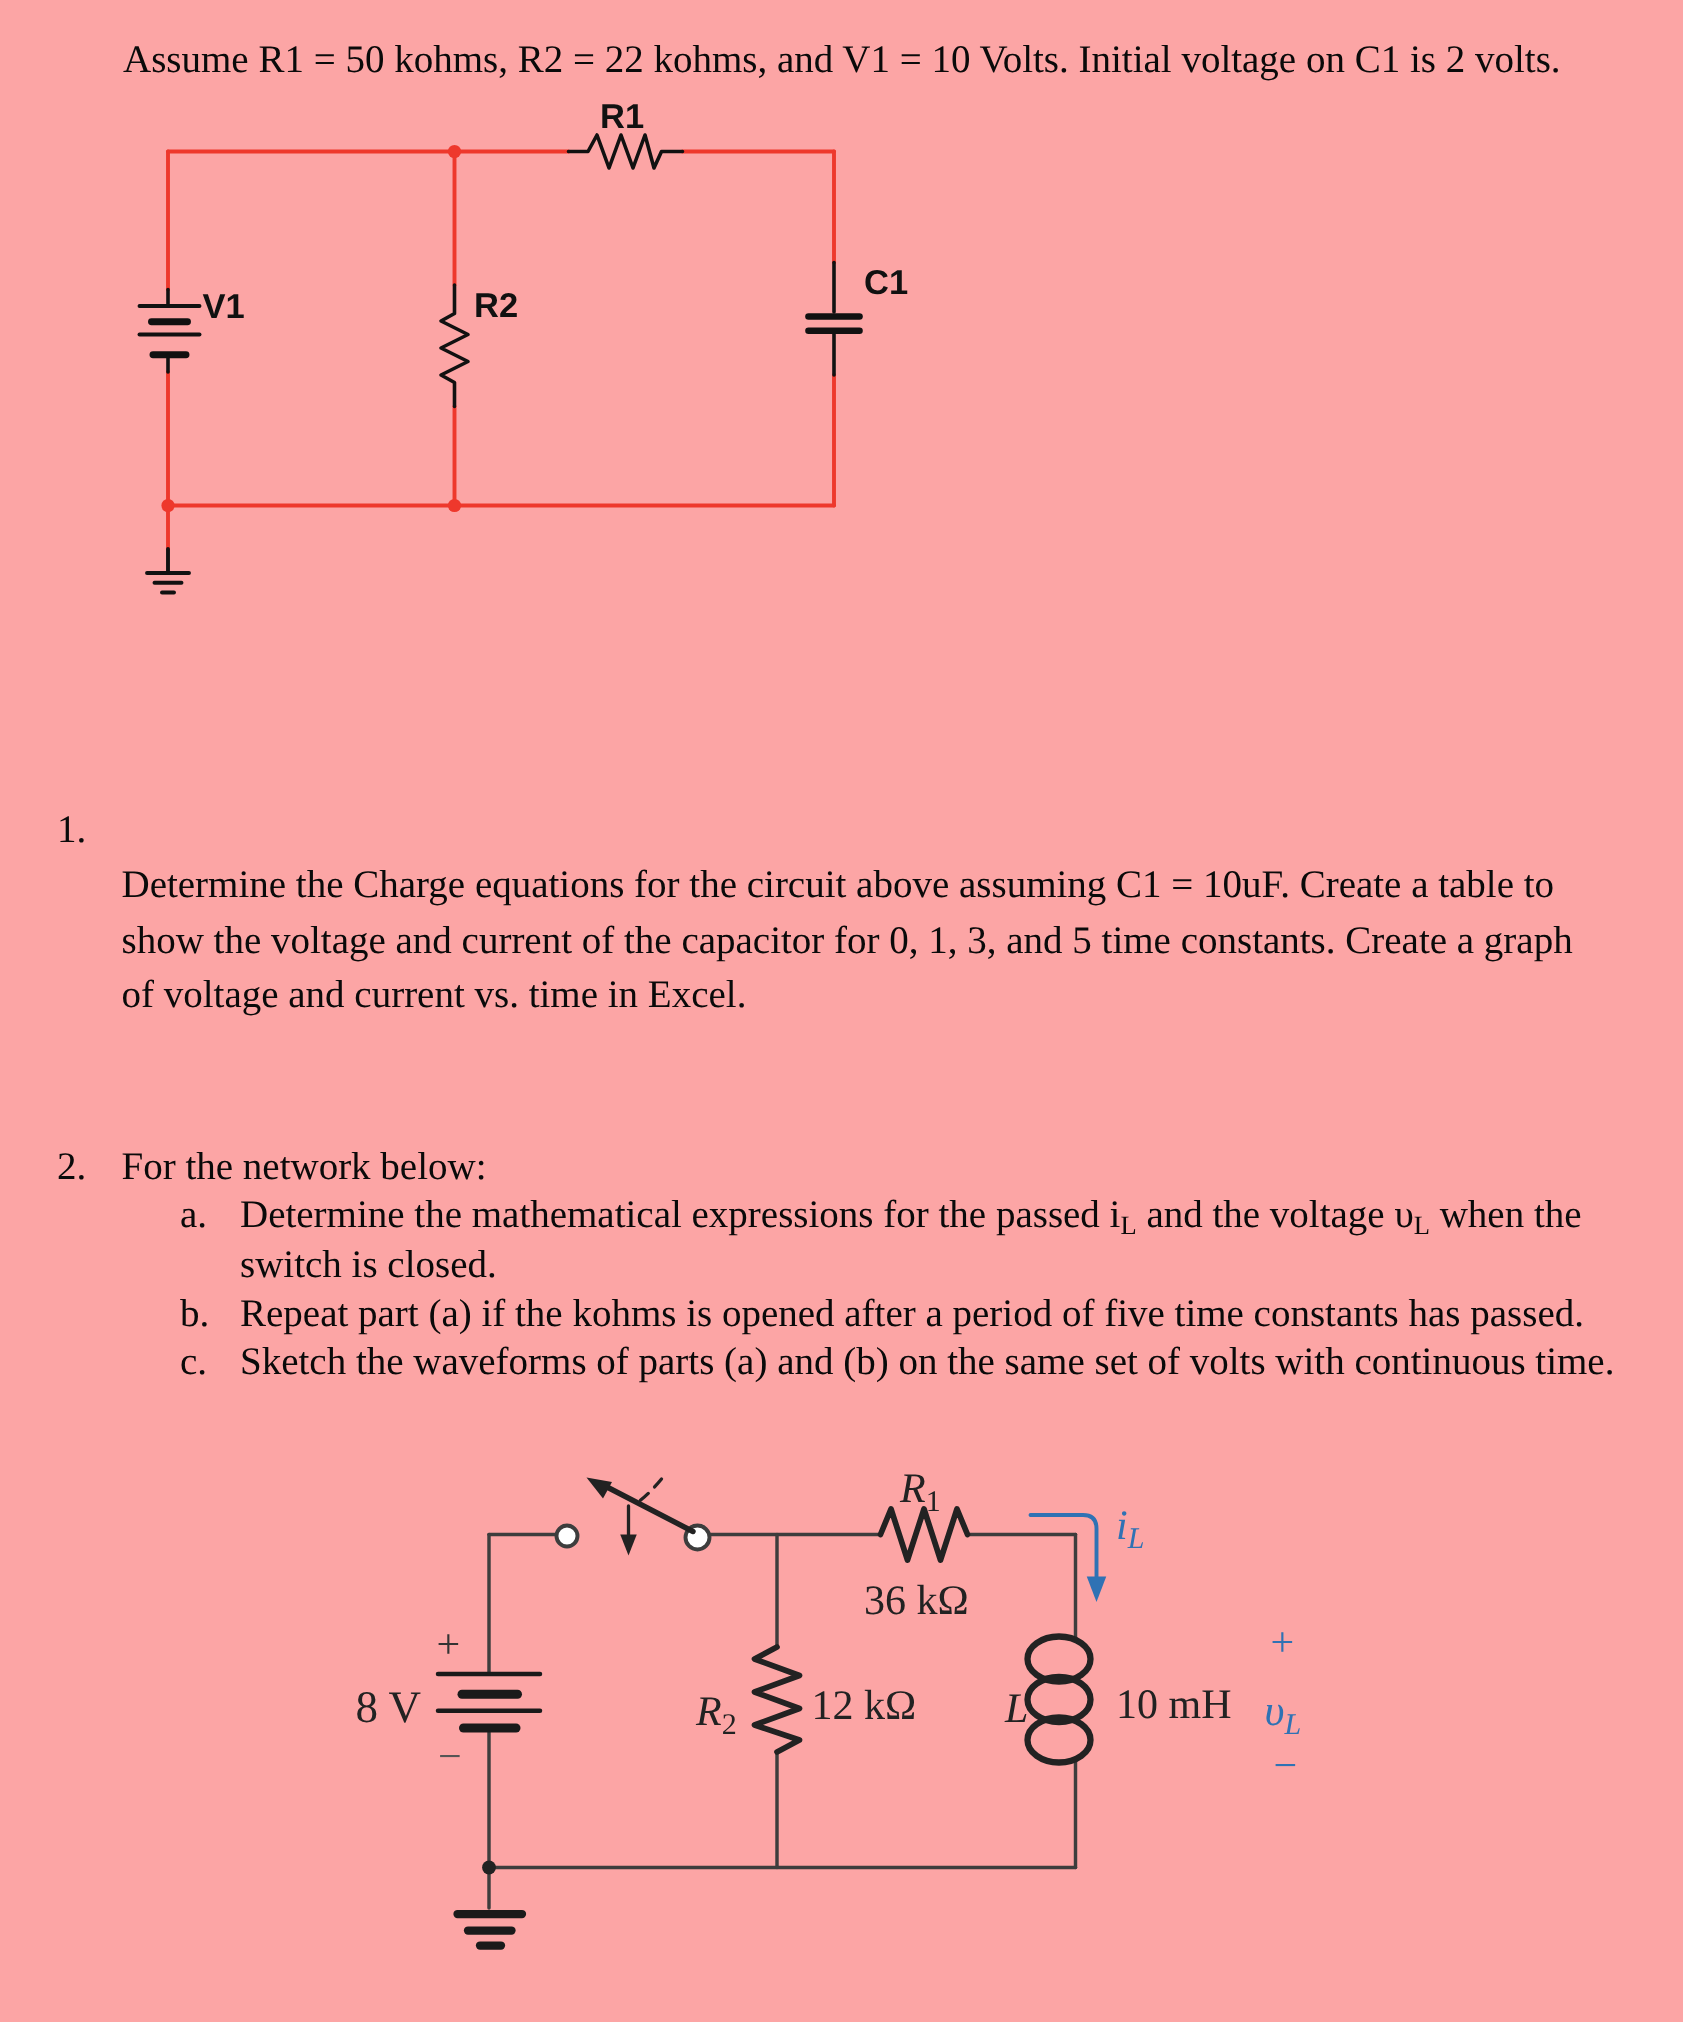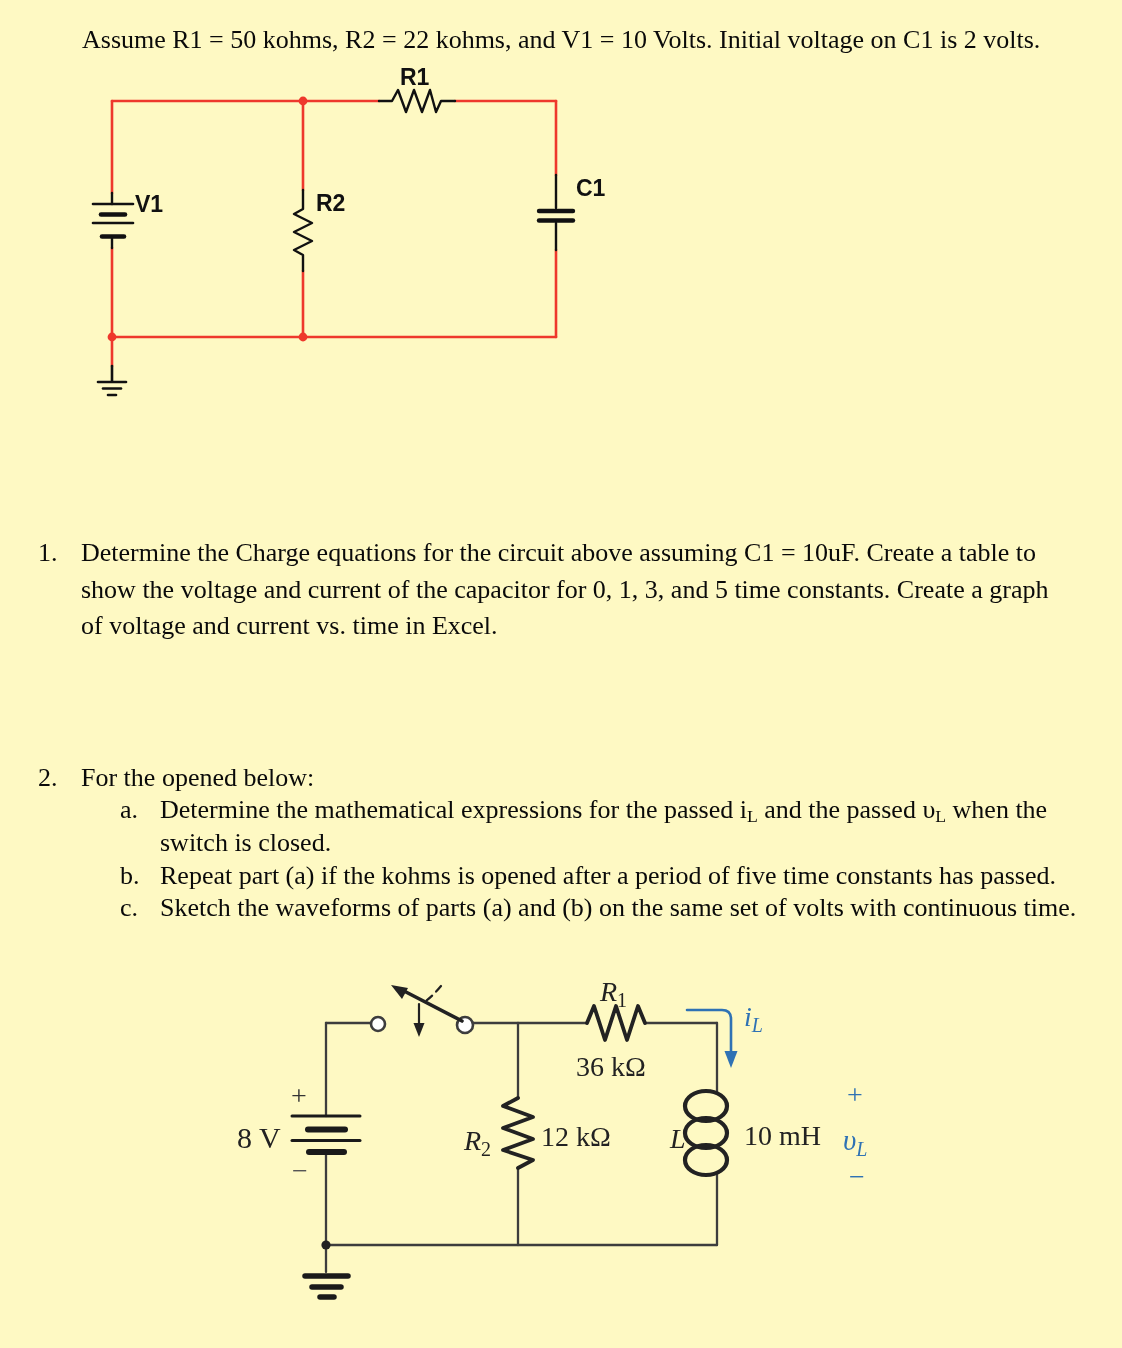--- a/index.html
+++ b/index.html
@@ -1,25 +1,25 @@
 <!DOCTYPE html>
 <html><head>
 <meta charset="utf-8">
 <style>
   html,body{margin:0;padding:0;background:#ffffff;}
   .page{
-    position:relative;width:1122px;height:1348px;background:#fef9c3;
+    position:relative;width:1122px;height:1348px;background:#fca5a5;
     font-family:"Liberation Serif", serif;color:#0a0a0a;overflow:hidden;
   }
   .abs{position:absolute;}
   .title{left:82px;top:24px;width:1010px;font-size:26px;line-height:32px;}
   .qrow{display:flex;align-items:flex-start;}
   .q1{left:38px;top:535px;width:1030px;font-size:26px;line-height:36.5px;}
   .q1 .num{flex:0 0 43px;}
-  .q1 .body{width:987px;}
+  .q1 .body{width:987px;margin-top:37px;}
   .q2head{left:38px;top:761px;width:700px;font-size:26px;line-height:33px;}
   .q2head .num{flex:0 0 43px;}
   .q2list{left:120px;top:794px;width:960px;font-size:26px;}
   .q2item{display:flex;align-items:flex-start;line-height:32.8px;}
   .q2item .marker{flex:0 0 40px;}
   .q2item .body{width:920px;}
   sub.sm{font-size:0.68em;line-height:0;vertical-align:-0.25em;}
   svg text{user-select:none;}
   .circuit-layer{left:0;top:0;pointer-events:none;}
 </style>
@@ -30,27 +30,27 @@
 
   <div class="abs title">Assume R1 = 50 kohms, R2 = 22 kohms, and V1 = 10 Volts. Initial voltage on C1 is 2 volts.</div>
 
   <div class="abs q1 qrow">
     <span class="num">1.</span>
     <span class="body">Determine the Charge equations for the circuit above assuming C1 = 10uF. Create a table to show the voltage and current of the capacitor for 0, 1, 3, and 5 time constants. Create a graph of voltage and current vs. time in Excel.</span>
   </div>
 
   <div class="abs q2head qrow">
     <span class="num">2.</span>
-    <span>For the opened below:</span>
+    <span>For the network below:</span>
   </div>
 
   <div class="abs q2list">
     <div class="q2item">
       <span class="marker">a.</span>
-      <span class="body"><span>Determine the mathematical expressions for the passed i</span><sub class="sm">L</sub><span> and the passed υ</span><sub class="sm">L</sub><span> when the switch is closed.</span></span>
+      <span class="body"><span>Determine the mathematical expressions for the passed i</span><sub class="sm">L</sub><span> and the voltage υ</span><sub class="sm">L</sub><span> when the switch is closed.</span></span>
     </div>
     <div class="q2item">
       <span class="marker">b.</span>
       <span class="body">Repeat part (a) if the kohms is opened after a period of five time constants has passed.</span>
     </div>
     <div class="q2item">
       <span class="marker">c.</span>
       <span class="body">Sketch the waveforms of parts (a) and (b) on the same set of volts with continuous time.</span>
     </div>
   </div>

